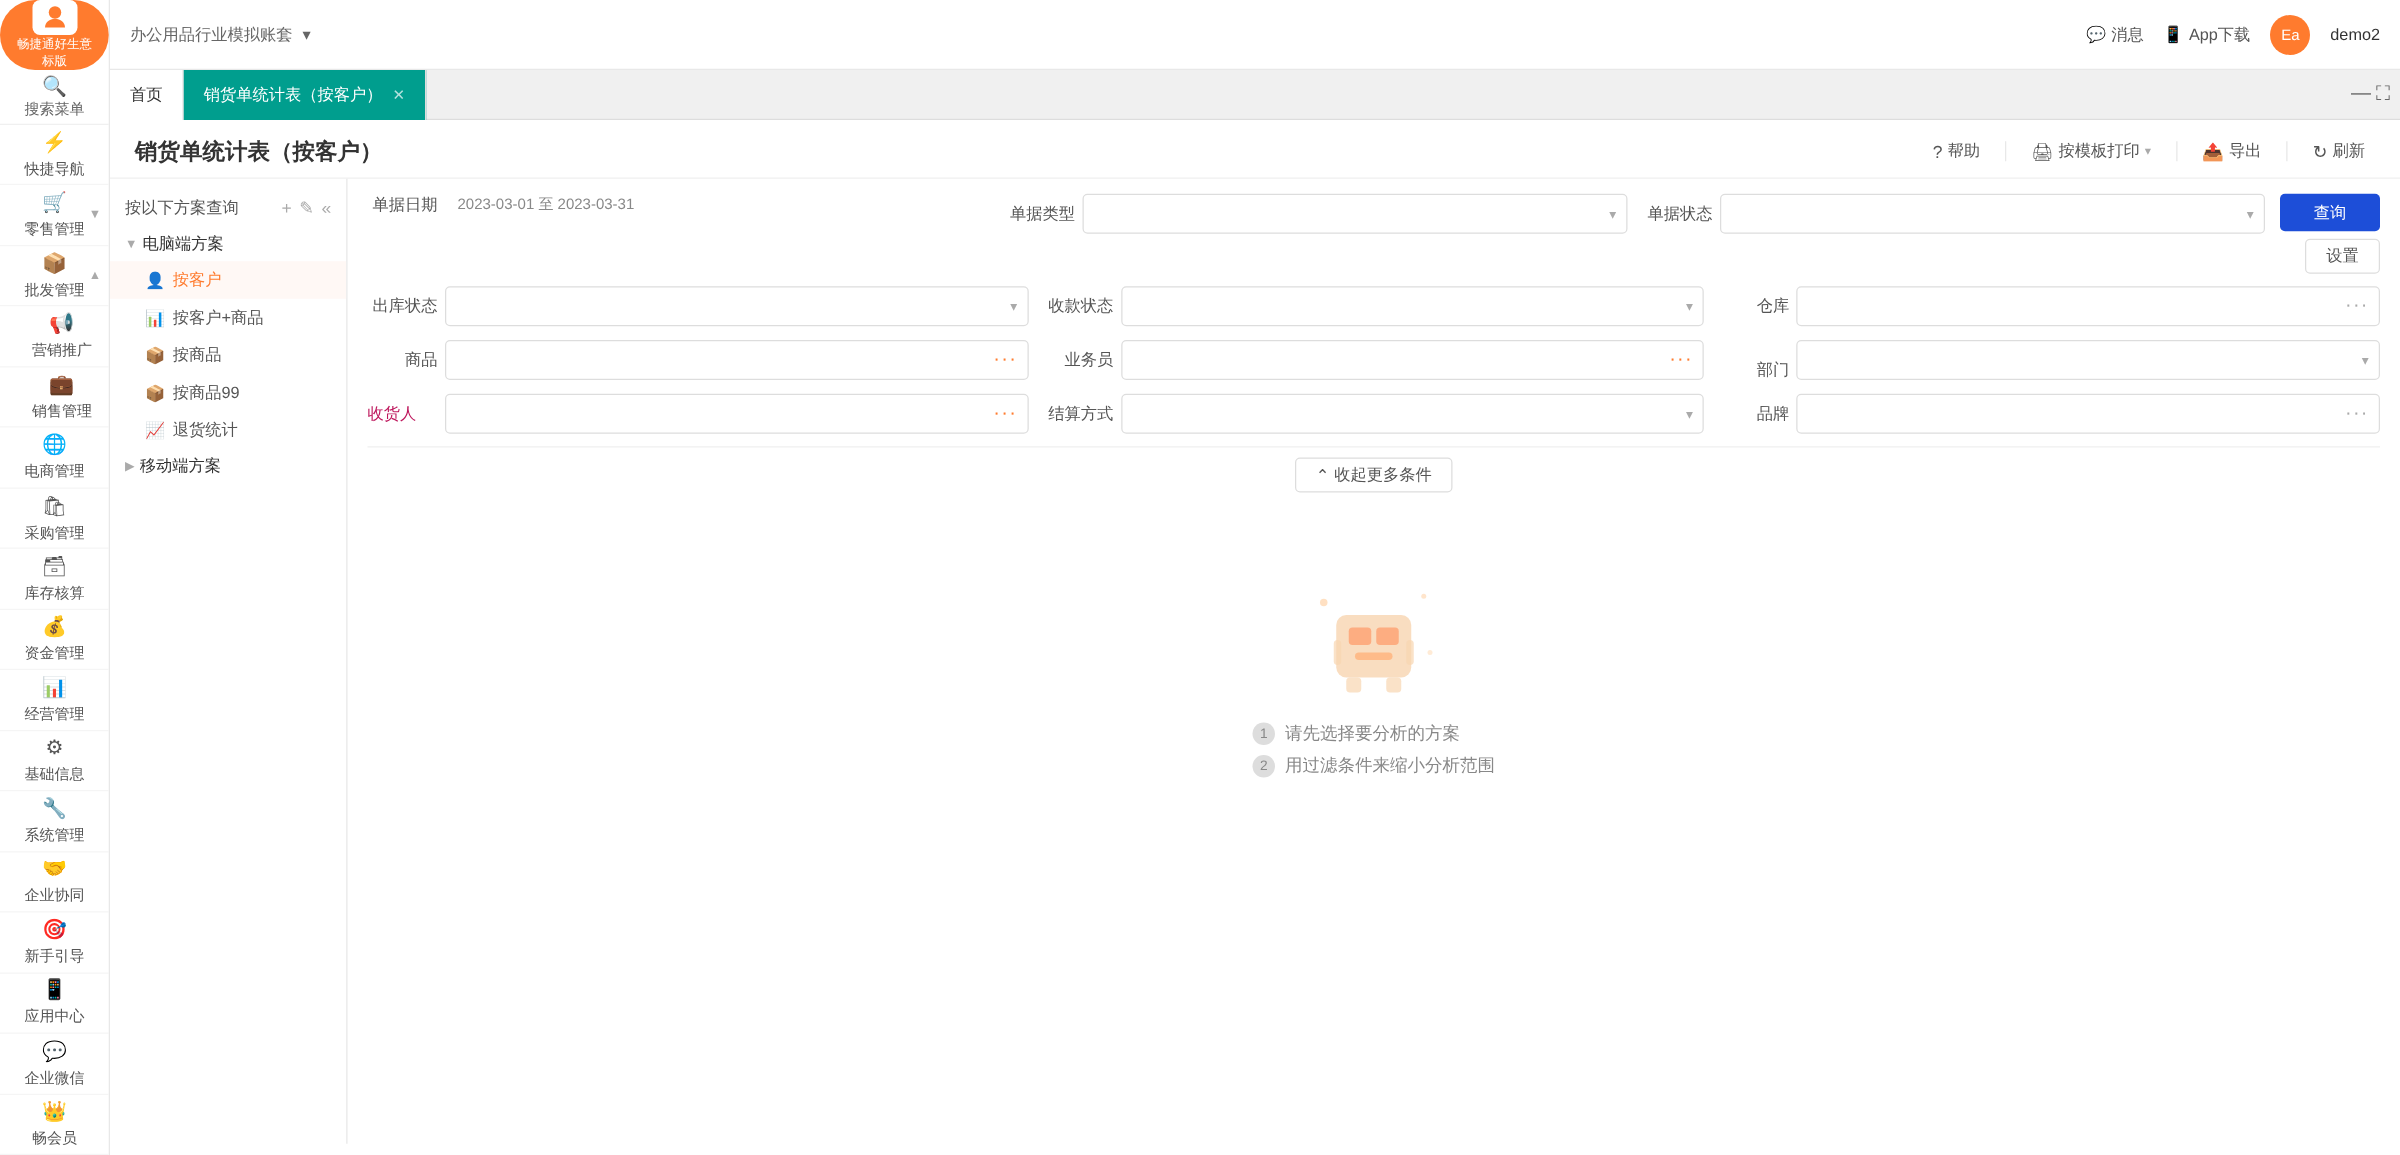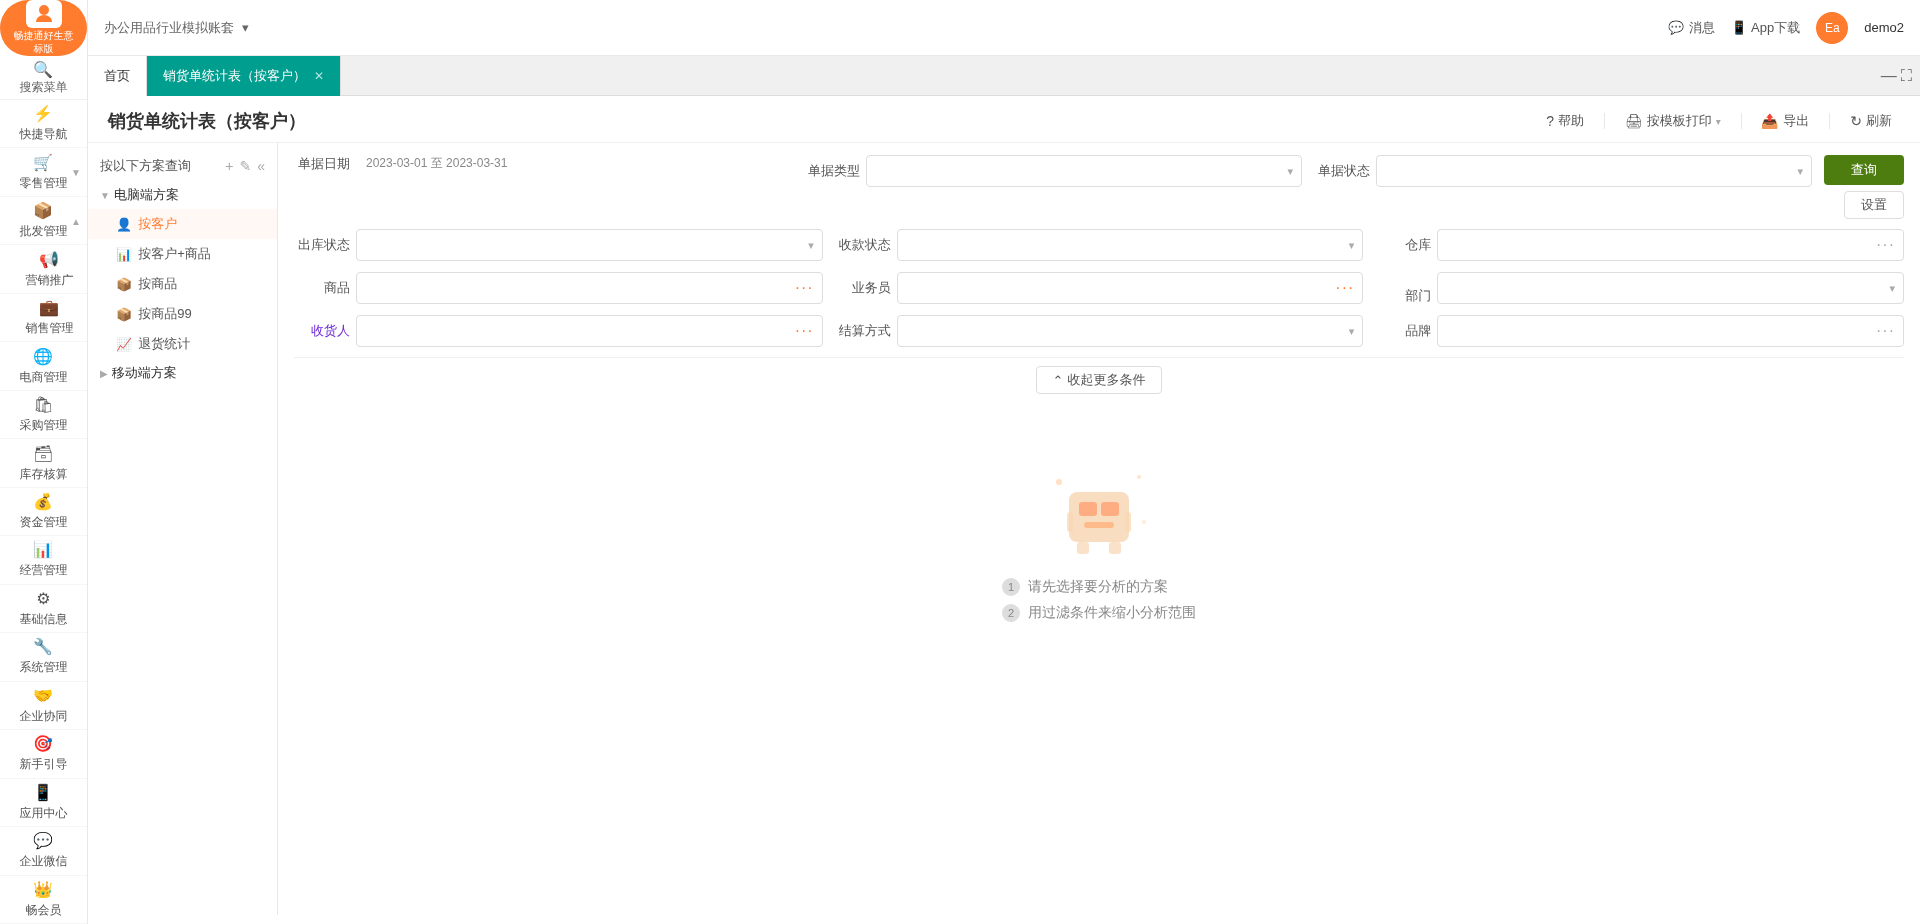--- a/index.html
+++ b/index.html
@@ -68,21 +68,21 @@
 
     
     .date-filter { display: flex; align-items: center; gap: 0; }
     .date-filter-btn { padding: 4px 8px; font-size: 12px; cursor: pointer; color: #555; border: 1px solid #ddd; margin-left: -1px; }
     .date-filter-btn:first-child { border-radius: 4px 0 0 4px; }
     .date-filter-btn:last-child { border-radius: 0 4px 4px 0; }
     .date-filter-btn.active { background: #ff7b2e; color: #fff; border-color: #ff7b2e; z-index: 1; }
     .date-range { font-size: 12px; color: #888; margin-left: 8px; }
 
     
-    .query-btn { background: #4d7c0f; color: #fff; border: none; padding: 6px 20px; border-radius: 4px; cursor: pointer; font-size: 13px; }
+    .query-btn { background: #1d4ed8; color: #fff; border: none; padding: 6px 20px; border-radius: 4px; cursor: pointer; font-size: 13px; }
     .setting-btn { background: #fff; color: #555; border: 1px solid #ddd; padding: 4px 16px; border-radius: 4px; cursor: pointer; font-size: 13px; margin-left: 20px; }
 
     .action-btns { display: flex; flex-direction: column; gap: 6px; }
 
     
     .collapse-row { display: flex; align-items: center; justify-content: center; padding: 8px 0; border-top: 1px solid #f0f0f0; margin-top: 4px; }
     .collapse-btn { display: flex; align-items: center; gap: 4px; font-size: 13px; color: #555; cursor: pointer; background: #fff; border: 1px solid #ddd; padding: 4px 16px; border-radius: 4px; }
 
     
     .empty-state { display: flex; flex-direction: column; align-items: center; justify-content: center; padding: 60px 20px; }
@@ -395,21 +395,21 @@
               <span style="font-size:13px;color:#555;white-space:nowrap;width:56px;text-align:right;margin-top:16px;">部门</span>
               <div class="fg-control">
                 <span class="fg-value"></span>
                 <span class="fg-arrow">▾</span>
               </div>
             </div>
           </div>
 
           <div style="display:grid; grid-template-columns:1fr 1fr 1fr; gap:8px 12px; margin-bottom:10px;">
             <div style="display:flex; align-items:center; gap:6px;">
-              <span style="font-size:13px;color:#6d28d9;white-space:nowrap;width:56px;text-align:right;">收货人</span>
+              <span style="font-size:13px;color:#be185d;white-space:nowrap;width:56px;text-align:left;">收货人</span>
               <div class="fg-control">
                 <span class="fg-value"></span>
                 <span class="fg-ellipsis" style="color:#ff7b2e;">···</span>
               </div>
             </div>
             <div style="display:flex; align-items:center; gap:6px;">
               <span style="font-size:13px;color:#555;white-space:nowrap;width:56px;text-align:right;">结算方式</span>
               <div class="fg-control">
                 <span class="fg-value"></span>
                 <span class="fg-arrow">▾</span>

